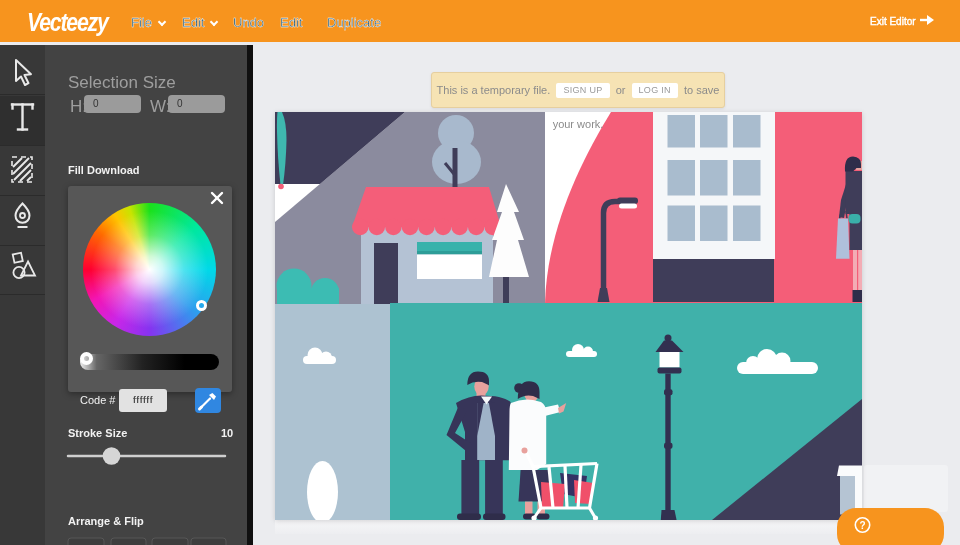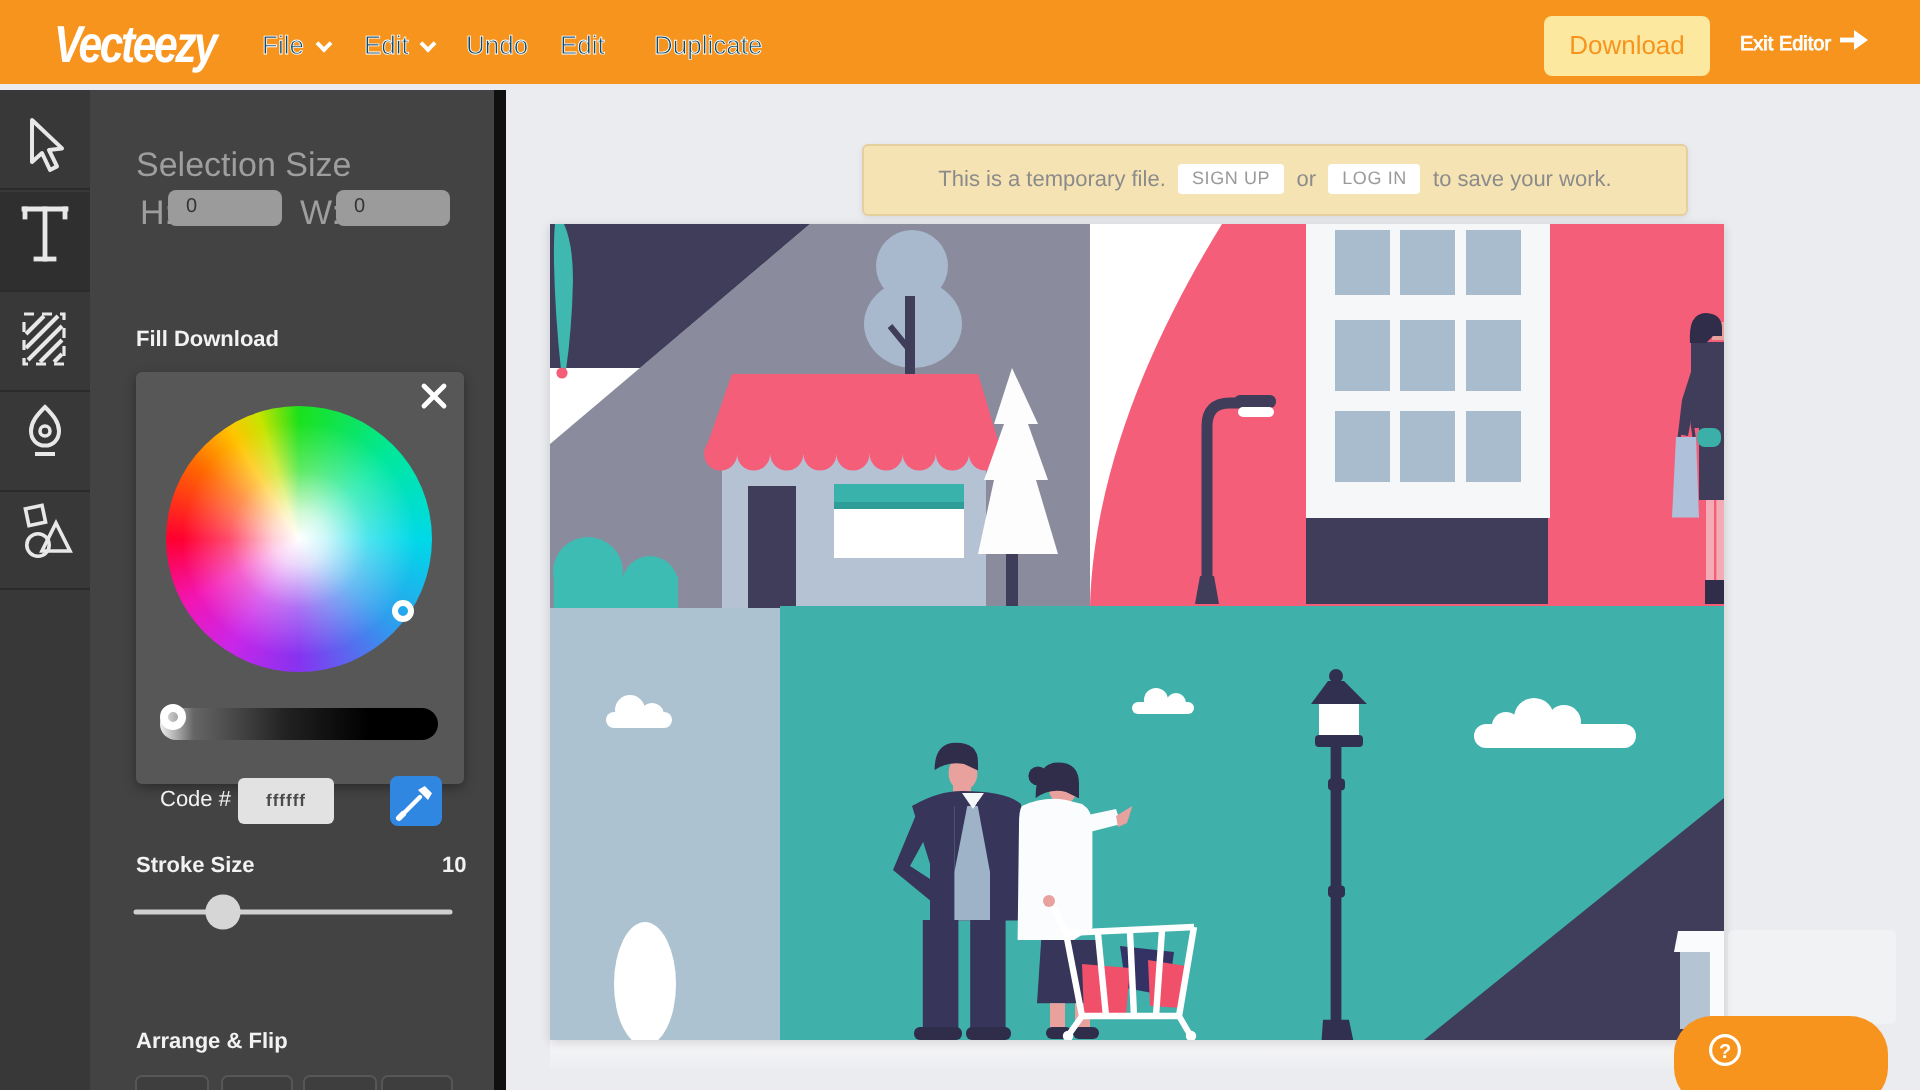--- a/index.html
+++ b/index.html
@@ -28,39 +28,38 @@
   .picker { position:absolute; left:68px; top:186px; width:164px; height:206px; background:#575757; border-radius:3px; box-shadow:0 2px 6px rgba(0,0,0,0.35); z-index:22; }
   .wheel { position:absolute; left:14.5px; top:16.5px; width:133px; height:133px; border-radius:50%;
     background: radial-gradient(circle closest-side, rgba(255,255,255,1) 0%, rgba(255,255,255,0.8) 20%, rgba(255,255,255,0.3) 52%, rgba(255,255,255,0) 88%),
       conic-gradient(from 0deg, #1BE11B 0%, #00E89C 13%, #00D9E8 25%, #2F9CEE 37%, #8633F0 50%, #C926E8 59%, #F315B3 67%, #FF0030 75%, #FF6A00 85%, #FFC400 91%, #C8E400 95%, #1BE11B 100%); }
   .ring { position:absolute; border-radius:50%; border:3.5px solid #fff; }
   .vslider { position:absolute; left:12px; top:168px; width:139px; height:16px; border-radius:8px; background:linear-gradient(to right, #F0F0F0 0%, #666 12%, #222 45%, #000 75%); }
   .codeinput { position:absolute; left:51px; top:203px; width:48px; height:23px; background:#E2E2E2; border-radius:3px; color:#4a4a4a; font-size:8.5px; font-weight:bold; text-align:center; line-height:23px; letter-spacing:0.5px; }
   .bluebtn { position:absolute; left:127px; top:202px; width:26px; height:25px; background:#3087E1; border-radius:4px; }
 
   
-  .notif { position:absolute; left:431px; top:72px; width:413px; height:36px; background:#F6E3B4; border:1px solid #E6CF9F; border-radius:3px; z-index:10;
+  .notif { position:absolute; left:431px; top:72px; width:294px; height:36px; background:#F6E3B4; border:1px solid #E6CF9F; border-radius:3px; z-index:10;
     color:#8B8B8B; font-size:11px; line-height:34px; text-align:center; box-shadow:0 1px 3px rgba(0,0,0,0.08); }
   .nbtn { display:inline-block; background:#fff; color:#9a9a9a; font-size:9px; border-radius:2px; padding:0 7px; height:15px; line-height:15px; vertical-align:1px; letter-spacing:0.3px; }
   .canvas { position:absolute; left:275px; top:112px; width:587px; height:408px; background:#fff; box-shadow:0 1px 5px rgba(0,0,0,0.15); z-index:5; }
   .helpghost { position:absolute; left:864px; top:465px; width:84px; height:47px; background:rgba(255,255,255,0.30); border-radius:3px; z-index:6; }
   .helppill { position:absolute; left:837px; top:508px; width:107px; height:45px; background:#F7941E; border-radius:19px; z-index:12; }
   .underglow { position:absolute; left:275px; top:520px; width:587px; height:14px; background:linear-gradient(to bottom,#F6F6F8,#EDEEF1); z-index:1; }
 </style>
 </head>
 <body>
 
 <div class="topbar">
   <span class="logo">Vecteezy</span>
   <span class="menuitem" style="left:131px;">File<span class="chev"></span></span>
   <span class="menuitem" style="left:182px;">Edit<span class="chev"></span></span>
   <span class="menuitem" style="left:233px;">Undo</span>
   <span class="menuitem" style="left:280px;">Edit</span>
   <span class="menuitem" style="left:327px;">Duplicate</span>
-  <div class="dlbtn">Download</div>
   <span class="exit">Exit Editor <svg width="15" height="10" style="margin-left:2px;">
         <line x1="0" y1="5" x2="9" y2="5" stroke="#fff" stroke-width="2.4"></line>
         <polygon points="7,0 14,5 7,10" fill="#fff"></polygon>
       </svg></span>
 </div>
 
 <div class="underglow"></div>
 <div class="canvas" id="canvasholder">
 <svg width="587" height="408" viewBox="0 0 587 408">
 

